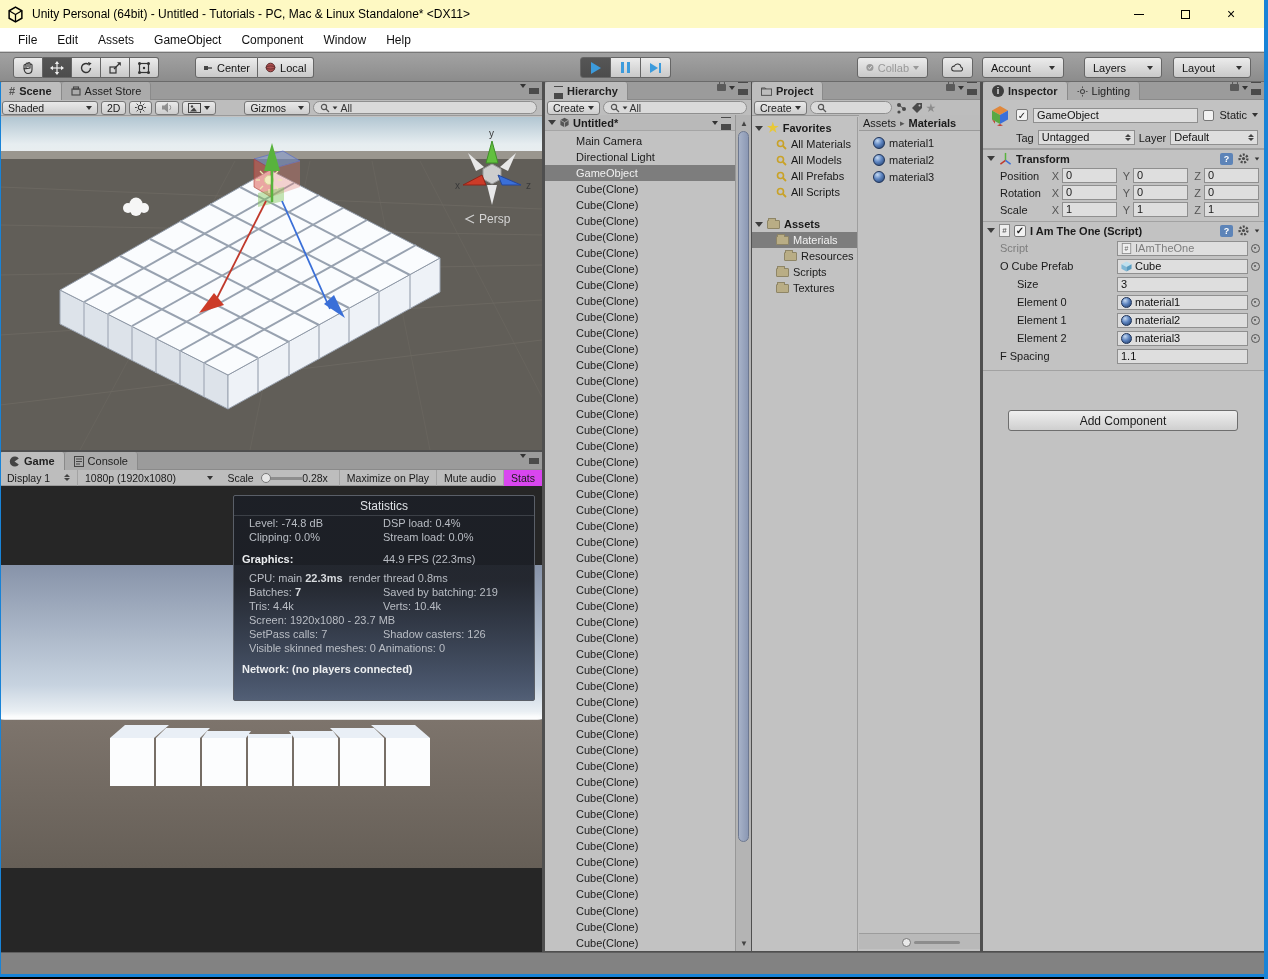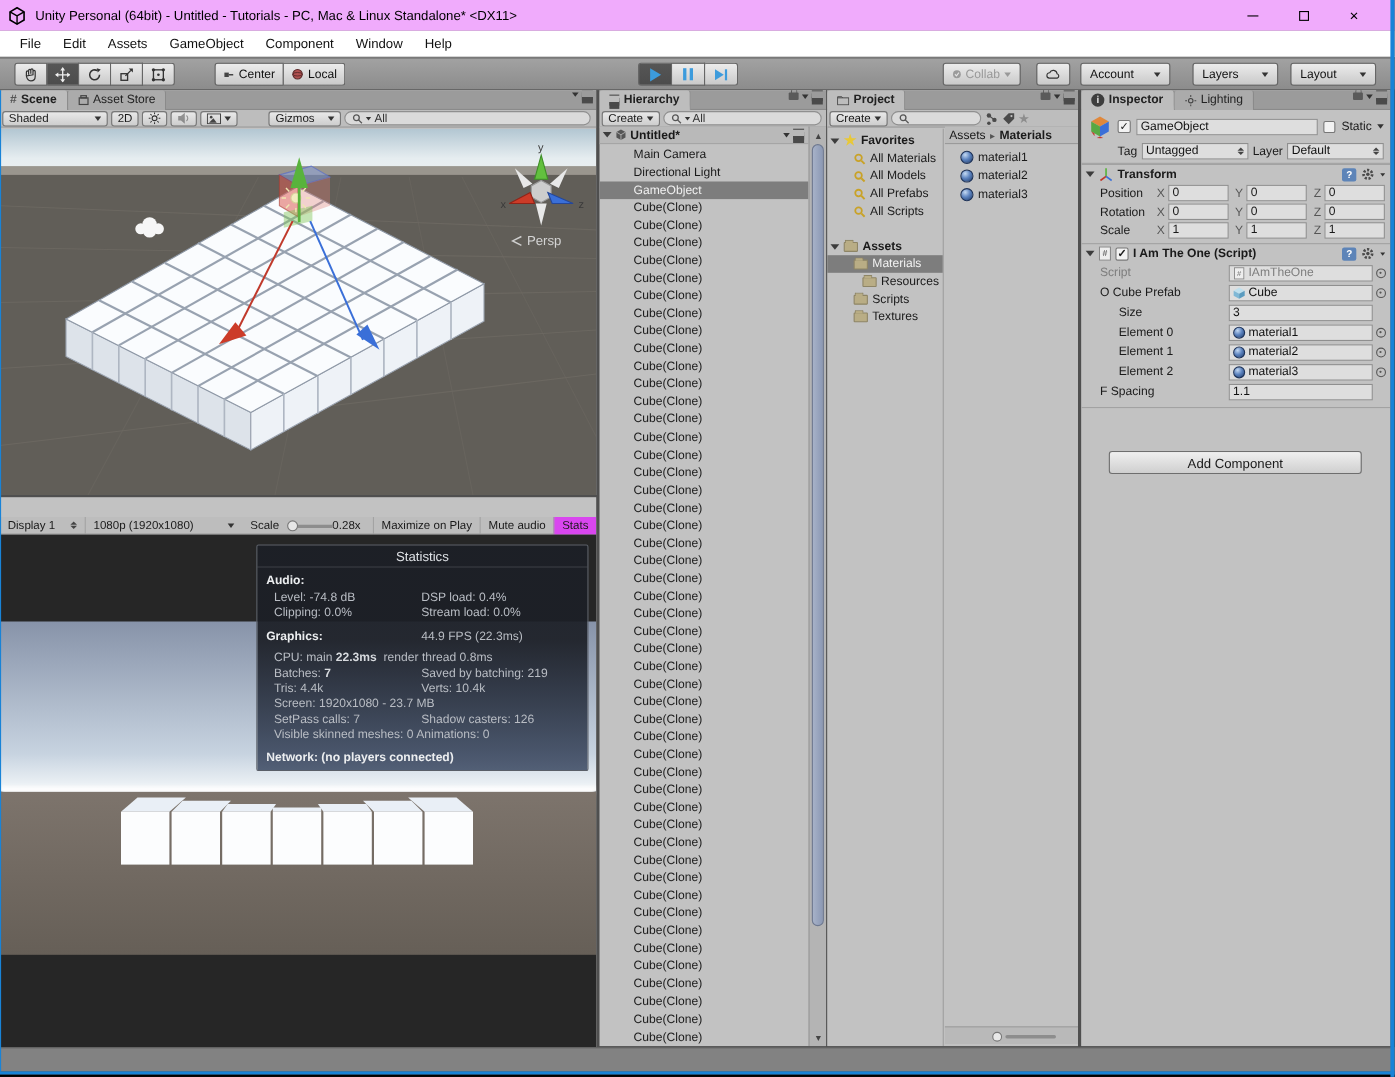--- a/index.html
+++ b/index.html
@@ -3,21 +3,21 @@
 <meta charset="utf-8">
 <style>
   * { margin:0; padding:0; box-sizing:border-box; }
   html,body { background:#2a2a2a; }
   body { font-family:"Liberation Sans", sans-serif; }
   #root { position:relative; width:1268px; height:979px; background:#4f4f4f; overflow:hidden;
           font-size:11px; color:#1a1a1a; }
   .abs { position:absolute; }
 
   
-  .titlebar { left:0; top:0; width:1268px; height:28px; background:#f0abfc; display:flex; align-items:center; }
+  .titlebar { left:0; top:0; width:1268px; height:28px; background:#fef9c3; display:flex; align-items:center; }
   .title-text { font-size:12px; color:#000; margin-left:8px; }
   .wbtns { position:absolute; right:14px; top:0; height:28px; display:flex; }
   .wbtn { width:46px; height:28px; display:flex; align-items:center; justify-content:center; color:#000; }
   .min-glyph { width:10px; height:1px; background:#000; }
   .max-glyph { width:9px; height:9px; border:1px solid #000; }
   .close-glyph { font-size:14px; line-height:1; }
   .menubar { left:0; top:28px; width:1268px; height:24px; background:#fff; display:flex; align-items:center; padding-left:8px; border-bottom:1px solid #d0d0d0; }
   .menu-item { font-size:12px; color:#111; padding:3px 10px; }
 
   
@@ -434,20 +434,41 @@
         <text x="455" y="72" font-size="10" fill="#3a3a3a">x</text>
         <text x="489" y="20" font-size="10" fill="#3a3a3a">y</text>
         <text x="526" y="72" font-size="10" fill="#3a3a3a">z</text>
         <polyline points="474,98 466,102 474,106" fill="none" stroke="#cfcfcf" stroke-width="1.3"></polyline>
         <text x="479" y="106" font-size="12" fill="#d4d4d4">Persp</text>
       </g>
     </svg>
   </div>
 
   <div class="abs pane" style="left:0; top:452px; width:542px; height:500px">
+    <div class="tabstrip">
+      <div class="tab on">
+        <svg width="11" height="11" viewBox="0 0 11 11">
+            <path d="M9.8 2.5A5 5 0 1 0 9.8 8.5 L5.5 5.5z" fill="#444"></path>
+          </svg>
+        <span>Game</span>
+      </div>
+      <div class="tab">
+        <svg width="10" height="11" viewBox="0 0 10 11">
+            <rect x="0.5" y="0.5" width="9" height="10" fill="none" stroke="#444"></rect>
+            <line x1="2" y1="3" x2="8" y2="3" stroke="#444"></line>
+            <line x1="2" y1="5.5" x2="8" y2="5.5" stroke="#444"></line>
+            <line x1="2" y1="8" x2="6" y2="8" stroke="#444"></line>
+          </svg>
+        <span>Console</span>
+      </div>
+      <div class="panemenu">
+          <span class="caret"></span>
+          <span class="burger"></span>
+        </div>
+    </div>
     <div class="ptool" style="gap:0; padding:0">
       <div class="flat" style="border-left:none; width:88px; justify-content:space-between">
         <span>Display 1</span>
         <span class="updown">
             <i class="u"></i>
             <i class="d"></i>
           </span>
       </div>
       <div class="flat" style="width:166px; justify-content:space-between">
         <span>1080p (1920x1080)</span>
@@ -484,21 +505,20 @@
           <rect x="102" y="14" width="44" height="48"></rect>
             <rect x="148" y="14" width="44" height="48"></rect>
           <rect x="194" y="14" width="44" height="48"></rect>
             <rect x="240" y="14" width="44" height="48"></rect>
           <rect x="286" y="14" width="44" height="48"></rect>
         </g>
       </svg>
 
       <div class="stats">
         <div class="stitle">Statistics</div>
-        <div class="shead">Audio:</div>
         <div class="srow">
             <span class="c1">Level: -74.8 dB</span>
             <span>DSP load: 0.4%</span>
           </div>
         <div class="srow">
             <span class="c1">Clipping: 0.0%</span>
             <span>Stream load: 0.0%</span>
           </div>
         <div class="srow" style="padding-left:8px; margin-top:8px">
             <span class="c1" style="width:141px; font-weight:bold; color:#eceef0">Graphics:</span>

